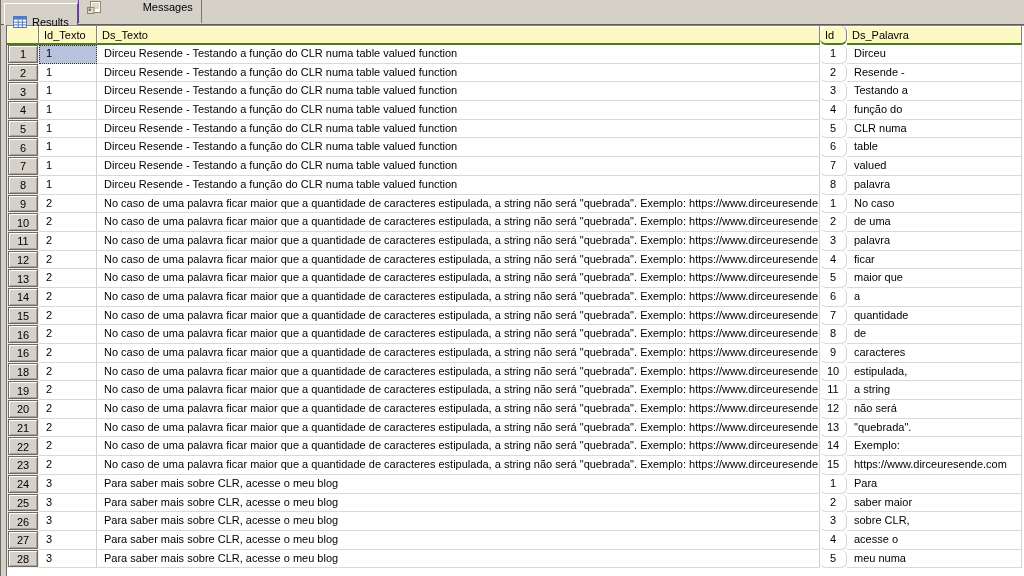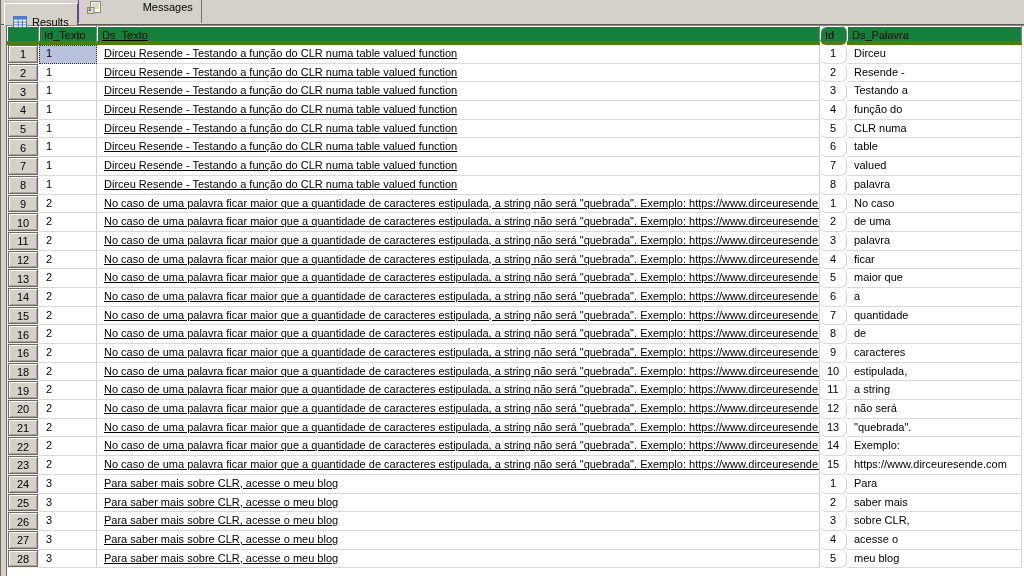--- a/index.html
+++ b/index.html
@@ -18,25 +18,25 @@
   .tab svg { flex:0 0 auto; }
 
   
   #left-strip { position:absolute; left:0; top:25px; bottom:0; width:5px; background:#d5d1c8; }
 
   
   #viewport { position:absolute; left:5px; top:25px; right:0; bottom:0; background:#fff; overflow:hidden;
               border-left:1px solid #6e6a63; border-top:1px solid #8a867e; }
 
   #header-row { display:flex; height:19px; }
-  .hcell { background:#15803d; border-right:1px solid #87837b; border-bottom:4px solid #4d7c0f;
+  .hcell { background:#fef9c3; border-right:1px solid #87837b; border-bottom:2px solid #4d7c0f;
            box-shadow:inset 1px 1px 0 #ffffff; padding:3px 4px 0 5px; white-space:nowrap; overflow:hidden; }
   .col0 { width:32px; flex:0 0 32px; }
   .col1 { width:58px; flex:0 0 58px; }
-  .col2 { width:723px; flex:0 0 723px;text-decoration:underline; }
+  .col2 { width:723px; flex:0 0 723px; }
   .col3 { width:27px; flex:0 0 27px;border-radius:6px; }
   .col4 { width:175px; flex:0 0 175px; }
 
   .grid-row { display:flex; height:18.7px; }
   .rowhead { width:32px; flex:0 0 32px; padding:0 1px 1px 1px; background:#efeeea; }
   .rowhead-btn { width:100%; height:100%; background:#d5d1c8; border:1px solid #6e6a63;
                  box-shadow:inset 1px 1px 0 #ffffff, inset -1px -1px 0 #a7a39a;
                  display:flex; align-items:center; justify-content:center; padding-top:1px; }
   .cell { border-right:1px solid #d2d2cc; border-bottom:1px solid #dadad4; padding:0 4px 0 7px;
           line-height:17.7px; white-space:nowrap; overflow:hidden; background:#fff; }
@@ -295,21 +295,21 @@
           <div class="cell col3 center">1</div>
           <div class="cell col4">Para</div>
         </div>
         <div class="grid-row">
           <div class="rowhead">
             <div class="rowhead-btn">25</div>
           </div>
           <div class="cell col1">3</div>
           <div class="cell col2">Para saber mais sobre CLR, acesse o meu blog</div>
           <div class="cell col3 center">2</div>
-          <div class="cell col4">saber mais</div>
+          <div class="cell col4">saber maior</div>
         </div>
         <div class="grid-row">
           <div class="rowhead">
             <div class="rowhead-btn">26</div>
           </div>
           <div class="cell col1">3</div>
           <div class="cell col2">Para saber mais sobre CLR, acesse o meu blog</div>
           <div class="cell col3 center">3</div>
           <div class="cell col4">sobre CLR,</div>
         </div>
@@ -322,18 +322,18 @@
           <div class="cell col3 center">4</div>
           <div class="cell col4">acesse o</div>
         </div>
         <div class="grid-row">
           <div class="rowhead">
             <div class="rowhead-btn">28</div>
           </div>
           <div class="cell col1">3</div>
           <div class="cell col2">Para saber mais sobre CLR, acesse o meu blog</div>
           <div class="cell col3 center">5</div>
-          <div class="cell col4">meu blog</div>
+          <div class="cell col4">meu numa</div>
         </div>
       </div>
   </div>
 
 </div>
 
 </body></html>

